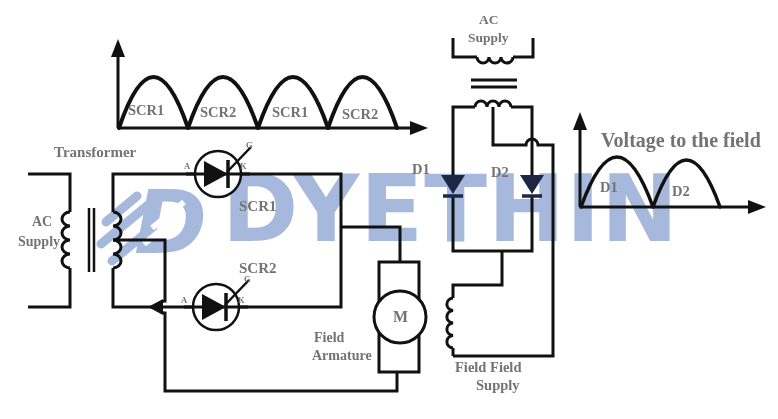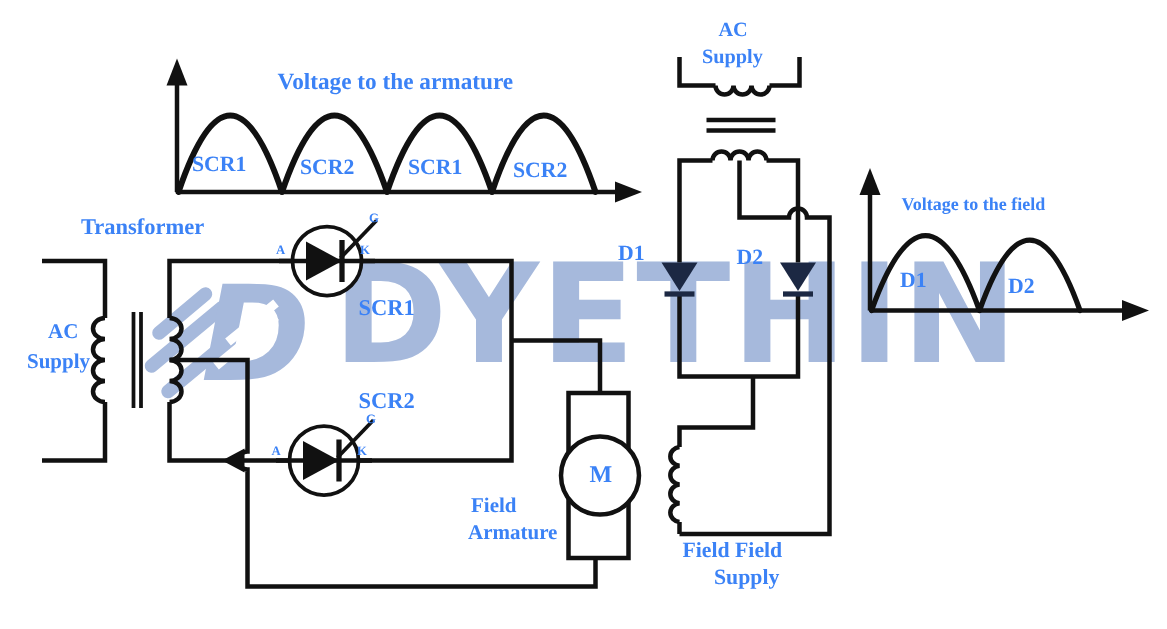--- a/index.html
+++ b/index.html
@@ -1,18 +1,18 @@
 <!DOCTYPE html>
 <html><head>
 <meta charset="utf-8">
 <style>
   html,body{margin:0;padding:0;background:#fff;}
   #stage{position:relative;width:778px;height:419px;background:#ffffff;overflow:hidden;
          font-family:"Liberation Serif",serif;}
-  .lbl{position:absolute;font-family:"Liberation Serif",serif;font-weight:bold;color:#3b82f6;
+  .lbl{position:absolute;font-family:"Liberation Serif",serif;font-weight:bold;color:#737373;
        white-space:nowrap;line-height:1;text-align:right;}
   #watermark-text{position:absolute;left:222px;top:164px;font-family:"DejaVu Sans",sans-serif;
        font-weight:bold;font-size:92px;letter-spacing:1px;color:#a6b9dc;line-height:1;}
   svg{position:absolute;left:0;top:0;}
   .z1{z-index:1}.z2{z-index:2}.z3{z-index:3}
 </style>
 </head>
 <body>
 
 <div id="stage">
@@ -113,21 +113,20 @@
 
     <g>
       <path d="M580,207 V125" stroke="#111" stroke-width="3" fill="none"></path>
       <polygon points="580,112 573,130 587,130" fill="#111"></polygon>
       <path d="M580,207 H750" stroke="#111" stroke-width="3" fill="none"></path>
       <polygon points="766,207 748,200 748,214" fill="#111"></polygon>
       <path d="M581,207 Q617,107 653,207 M653,207 Q686.5,113 720,207" stroke="#111" stroke-width="3.5" fill="none" stroke-linecap="round"></path>
     </g>
   </svg>
 
-  <div class="lbl z3" style="left:185px;top:47px;font-size:15.5px">Voltage to the armature</div>
   <div class="lbl z3" style="left:128px;top:103px;font-size:14.5px">SCR1</div>
   <div class="lbl z3" style="left:200px;top:105px;font-size:14.5px">SCR2</div>
   <div class="lbl z3" style="left:272px;top:105px;font-size:14.5px">SCR1</div>
   <div class="lbl z3" style="left:342px;top:107px;font-size:14.5px">SCR2</div>
 
   <div class="lbl z3" style="left:54px;top:145px;font-size:15px">Transformer</div>
   <div class="lbl z3" style="left:32px;top:215px;font-size:14px">AC</div>
   <div class="lbl z3" style="left:18px;top:235px;font-size:14px">Supply</div>
 
   <div class="lbl z3" style="left:239px;top:199px;font-size:15px">SCR1</div>
@@ -146,17 +145,17 @@
 
   <div class="lbl z3" style="left:479px;top:13px;font-size:13.5px">AC</div>
   <div class="lbl z3" style="left:468px;top:31px;font-size:13.5px">Supply</div>
 
   <div class="lbl z3" style="left:412px;top:162px;font-size:14.5px">D1</div>
   <div class="lbl z3" style="left:491px;top:165px;font-size:14.5px">D2</div>
 
   <div class="lbl z3" style="left:455px;top:360px;font-size:14.5px">Field Field</div>
   <div class="lbl z3" style="left:476px;top:378px;font-size:14.5px">Supply</div>
 
-  <div class="lbl z3" style="left:601px;top:130px;font-size:12px">Voltage to the field</div>
+  <div class="lbl z3" style="left:601px;top:130px;font-size:20px">Voltage to the field</div>
   <div class="lbl z3" style="left:600px;top:180px;font-size:14.5px">D1</div>
   <div class="lbl z3" style="left:672px;top:184px;font-size:14.5px">D2</div>
 
 </div>
 
 </body></html>

